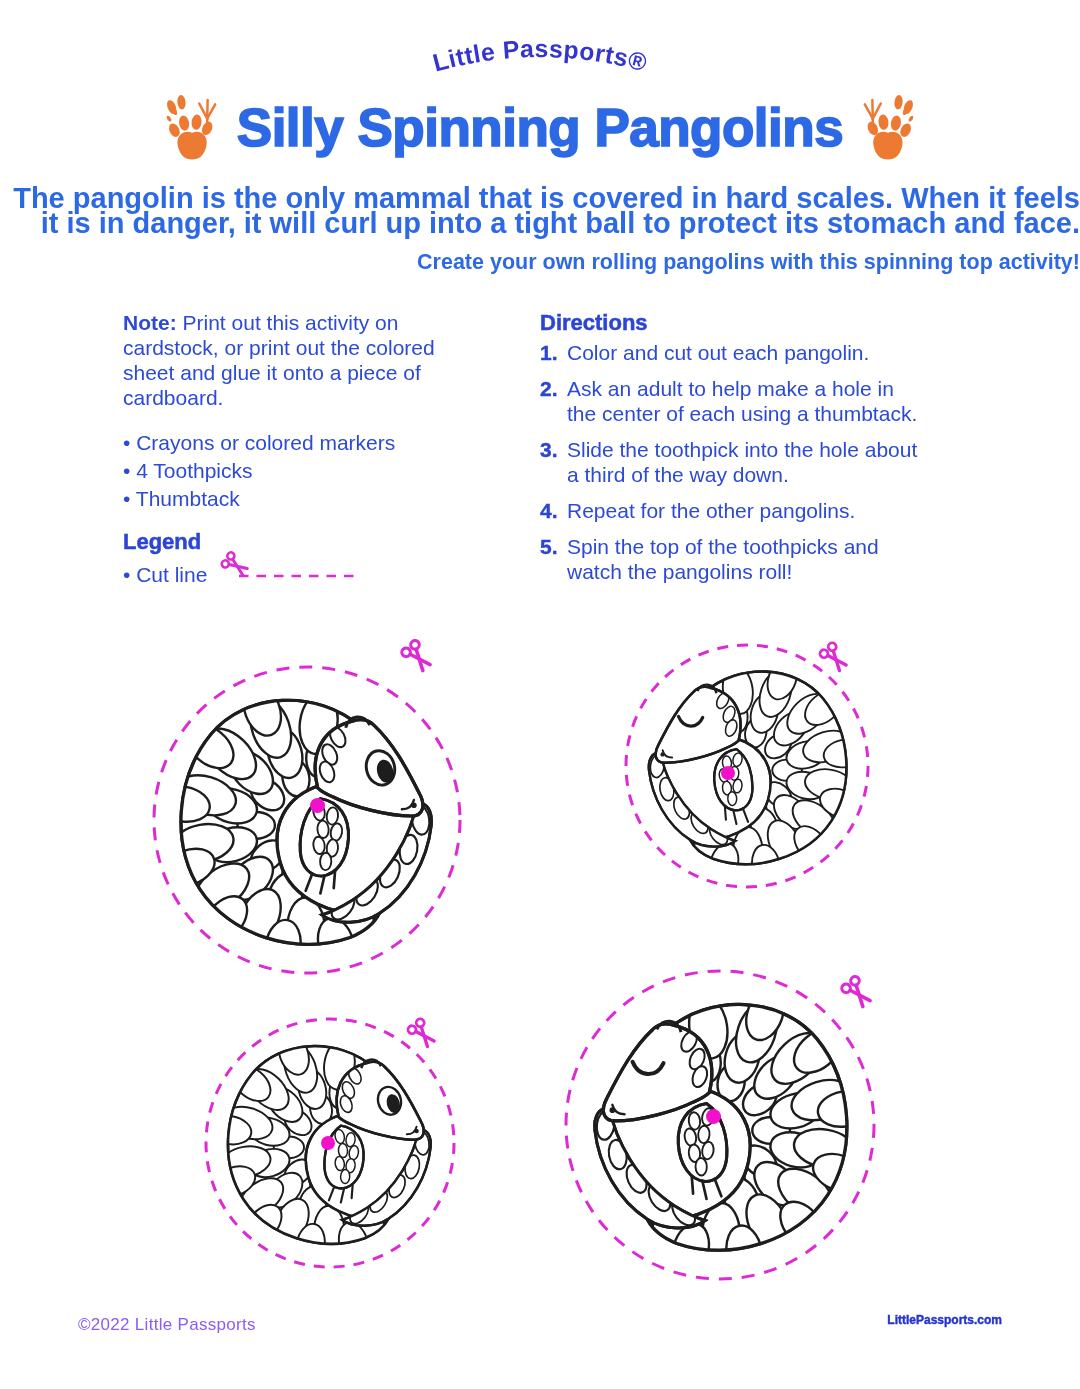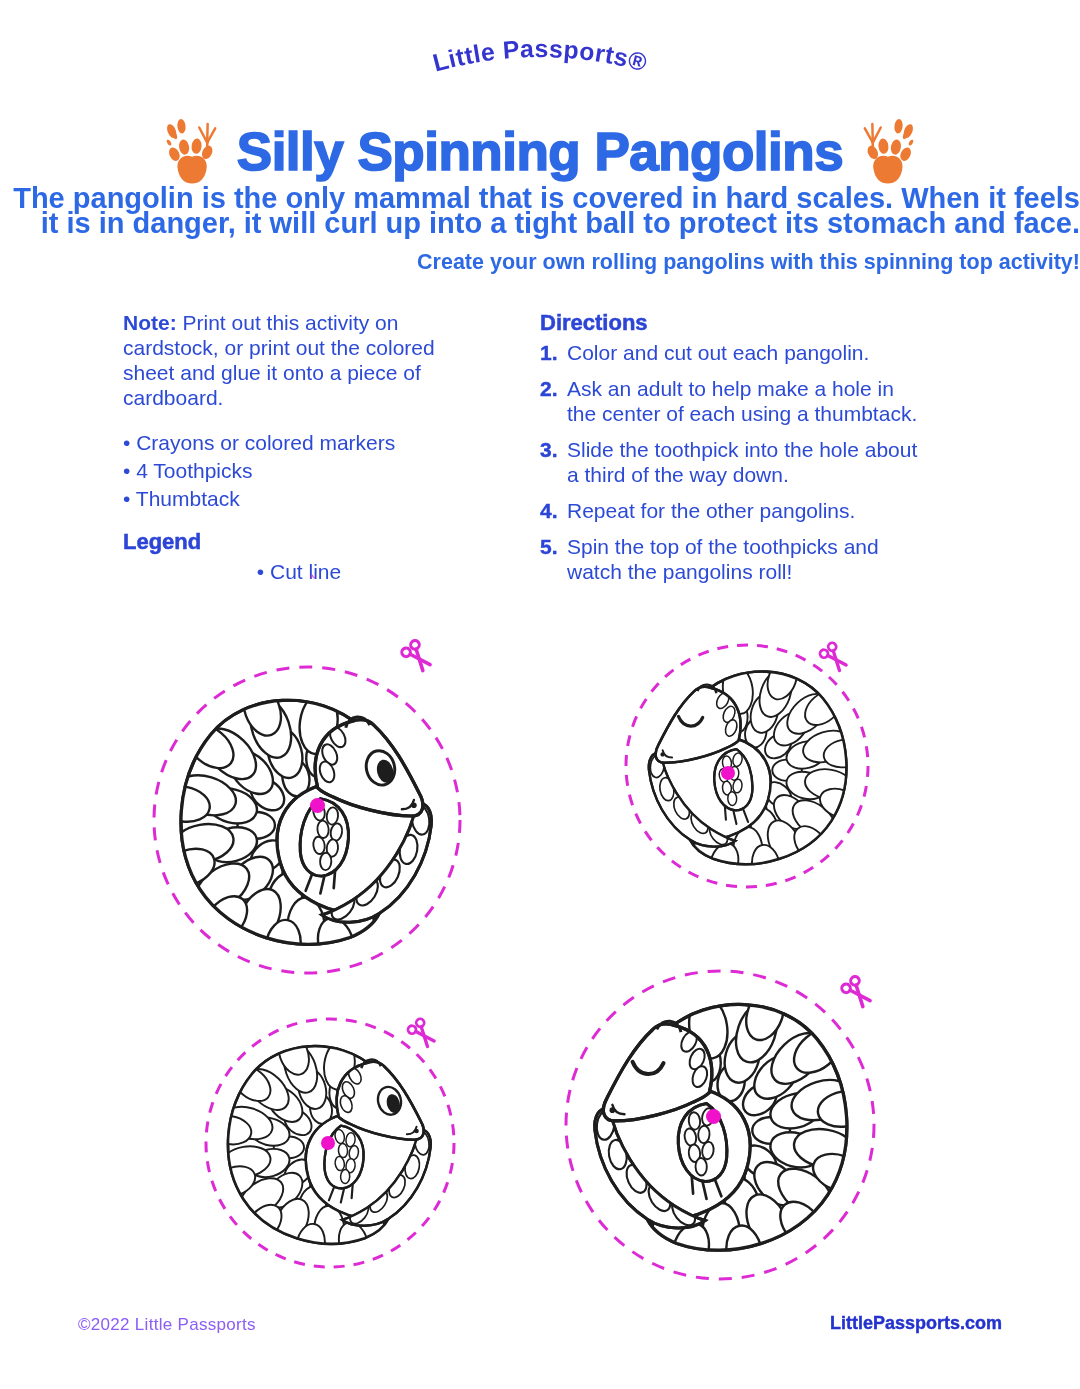--- a/index.html
+++ b/index.html
@@ -1,58 +1,58 @@
 <!DOCTYPE html>
 <html><head>
 <meta charset="utf-8">
 <style>
   html,body{margin:0;padding:0;background:#fff;}
   .page{position:relative;width:1080px;height:1389px;background:#ffffff;overflow:hidden;
         font-family:"Liberation Sans",sans-serif;}
   
   .logo-wrap{position:absolute;left:0;top:22px;width:100%;text-align:center;}
   .title-row{position:absolute;left:0;top:92px;width:100%;display:flex;justify-content:center;
-             align-items:center;gap:6px;margin-top:24px;}
+             align-items:center;gap:6px;}
   h1.title{margin:0 6px;font-size:53px;font-weight:bold;color:#2E69E5;letter-spacing:-0.5px;
            -webkit-text-stroke:1.7px #2E69E5;}
   .tracks{flex:0 0 auto;}
   .tracks.flip{transform:scaleX(-1);}
   .intro{position:absolute;left:0;top:186px;width:100%;text-align:right;color:#2E69E5;
          font-weight:bold;font-size:29px;line-height:25px;margin:0;}
   .subtitle{position:absolute;left:0;top:250px;width:100%;text-align:right;color:#2E69E5;
             font-weight:bold;font-size:21.5px;margin:0;}
   
   .col{position:absolute;color:#2C4AD6;font-size:21px;line-height:25px;}
   .col-left{left:123px;top:310px;width:352px;}
   .col-right{left:540px;top:310px;width:408px;}
   .b{font-weight:bold;}
   h3.h{font-size:22px;font-weight:bold;margin:0 0 5px 0;color:#2C45D6;-webkit-text-stroke:0.5px #2C45D6;}
   .note-p{margin:0 0 20px 0;}
   ul.mats{list-style:none;margin:0;padding:0;}
   ul.mats li{margin:0 0 3px 0;line-height:25px;}
   ul.mats li::before{content:"• ";}
   .legend-block{margin-top:18px;}
-  .legend-row{display:flex;align-items:center;position:relative;height:30px;flex-direction:column;}
+  .legend-row{display:flex;align-items:center;position:relative;height:30px;}
   .legend-row .cutlabel::before{content:"• ";}
   .legend-sc{position:relative;top:-9px;left:14px;transform:rotate(35deg);}
   .legend-dash{position:relative;left:0px;top:2px;}
   .steps{margin-top:2px;}
   .step{display:flex;margin:0 0 11px 0;}
   .step .num{font-weight:bold;width:27px;flex:0 0 auto;-webkit-text-stroke:0.4px #2C45D6;color:#2C45D6;}
   .step .stext{width:352px;}
   .dir-h{margin-left:26px;}
   
   .cutout{position:absolute;}
   .cutout svg.cutline{position:absolute;left:0;top:0;}
   .cutout svg.pangolin-art{position:absolute;}
   .dot{position:absolute;border-radius:50%;background:#F011CB;}
   .cut-sc{position:absolute;transform:rotate(50deg);}
   
   .footer-left{position:absolute;left:78px;top:1315px;font-size:17px;color:#8b5cf6;letter-spacing:0.3px;}
-  .footer-right{position:absolute;right:78px;top:1313px;font-size:18px;font-weight:bold;color:#2433CE;
+  .footer-right{position:absolute;right:78px;top:1313px;font-size:12px;font-weight:bold;color:#2433CE;
                 text-decoration:none;-webkit-text-stroke:0.4px #2433CE;cursor:pointer;}
   .hidden-defs{position:absolute;width:0;height:0;}
 </style>
 </head>
 <body>
 
 <svg class="hidden-defs" aria-hidden="true">
   <defs>
     <symbol id="scissorsSym" viewBox="0 0 26 18">
       <g fill="none" stroke="#DD2AD4" stroke-width="2.2" stroke-linecap="round">

